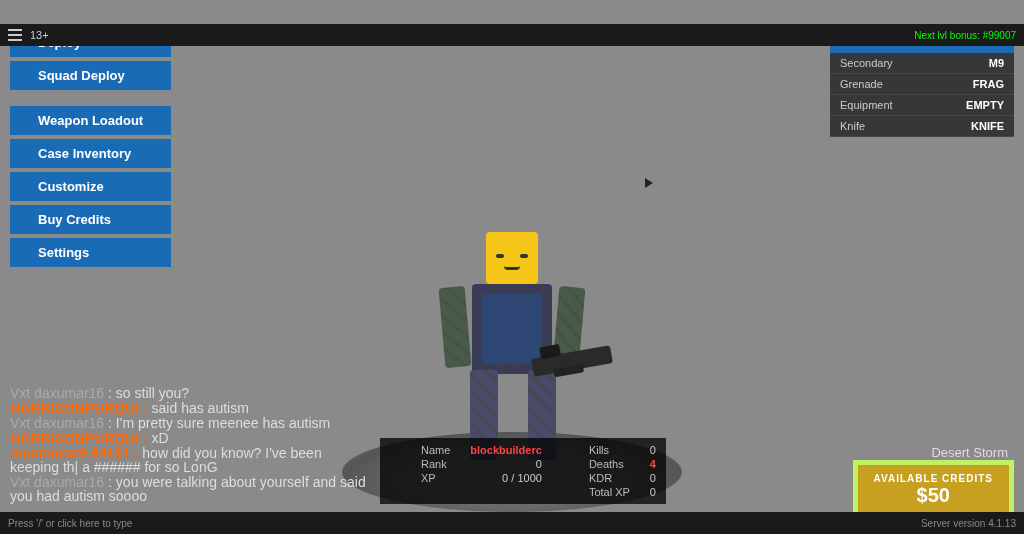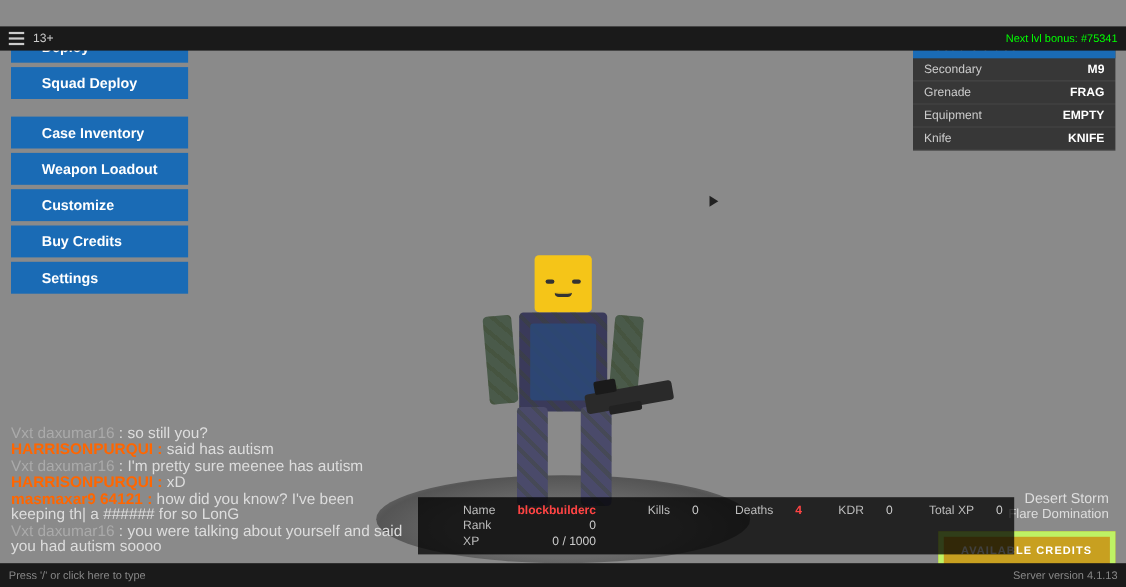--- a/index.html
+++ b/index.html
@@ -177,21 +177,21 @@
       left: 380px;
       background: rgba(0,0,0,0.75);
       color: #ccc;
       font-size: 11px;
       padding: 6px 10px;
       z-index: 60;
       display: flex;
       gap: 16px;
     }
     .stats-left { display: flex; flex-direction: column; gap: 2px; }
-    .stats-right { display: flex; flex-direction: row; gap: 2px; }
+    .stats-right { display: flex; flex-direction: column; gap: 2px; }
     .stats-row { display: flex; justify-content: space-between; gap: 20px; margin-left: 31px; }
     .stats-key { color: #bbb; }
     .stats-val { color: #ff4444; font-weight: bold; }
     .stats-val-zero { color: #ccc; }
 
     
     #scene {
       position: absolute;
       top: 22px;
       left: 0; right: 0; bottom: 22px;
@@ -389,21 +389,21 @@
 
 <div id="top-bar">
   <div id="top-bar-left">
     <div id="hamburger-icon">
       <span></span>
         <span></span>
         <span></span>
     </div>
     <span id="rank-badge">13+</span>
   </div>
-  <span id="bonus-text">Next lvl bonus: #75341</span>
+  <span id="bonus-text">Next lvl bonus: #99007</span>
 </div>
 
 <div id="scene">
   <div id="ground"></div>
   <div id="character">
     <div class="char-arm-left">
         <div class="camo-overlay"></div>
       </div>
     <div class="char-arm-right">
         <div class="camo-overlay"></div>
@@ -424,22 +424,22 @@
     <div class="char-gun"></div>
   </div>
 </div>
 
 <div id="cursor"></div>
 
 <div id="left-menu">
   <button class="menu-btn">Deploy</button>
   <button class="menu-btn">Squad Deploy</button>
   <div class="menu-divider"></div>
+  <button class="menu-btn">Weapon Loadout</button>
   <button class="menu-btn">Case Inventory</button>
-  <button class="menu-btn">Weapon Loadout</button>
   <button class="menu-btn">Customize</button>
   <button class="menu-btn">Buy Credits</button>
   <button class="menu-btn">Settings</button>
 </div>
 
 <div id="assault-panel">
   <div id="assault-title">Assault Class</div>
   <div class="loadout-row">
     <span class="loadout-label">Secondary</span>
     <span class="loadout-value">M9</span>
@@ -458,20 +458,21 @@
   </div>
 </div>
 
 <div id="map-info">
   <div id="map-name">Desert Storm</div>
   <div id="map-mode">Flare Domination</div>
 </div>
 
 <div id="credits-panel">
   <div id="credits-label">AVAILABLE CREDITS</div>
+  <div id="credits-amount">$50</div>
 </div>
 
 <div id="chat-area">
   <div class="chat-line">
     <span class="chat-user-gray">Vxt daxumar16</span>
     <span class="chat-text"> : so still you?</span>
   </div>
   <div class="chat-line">
     <span class="chat-user-orange">HARRISONPURQUI :</span>
     <span class="chat-text"> said has autism</span>

